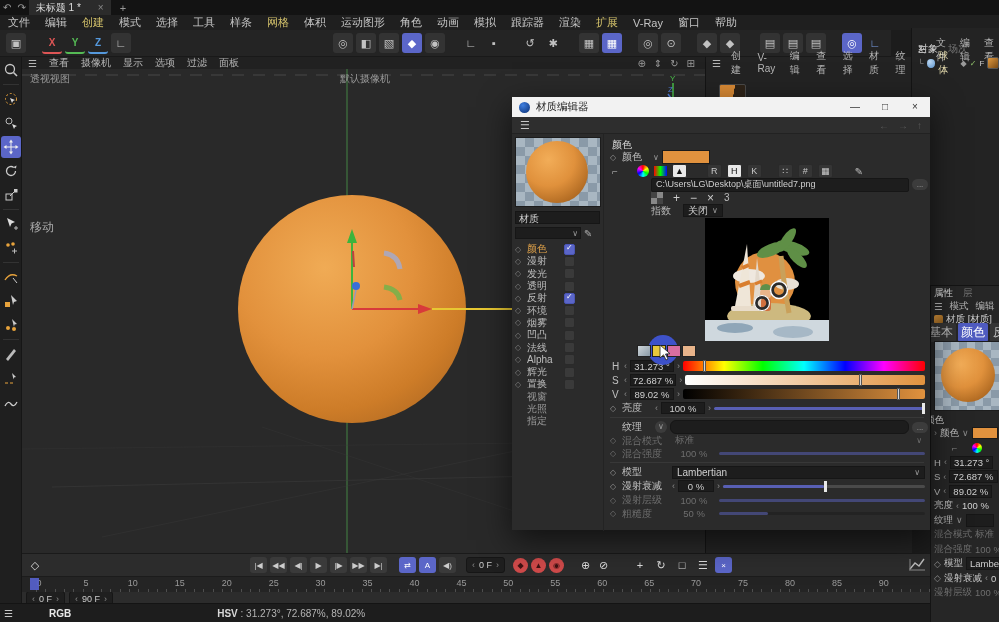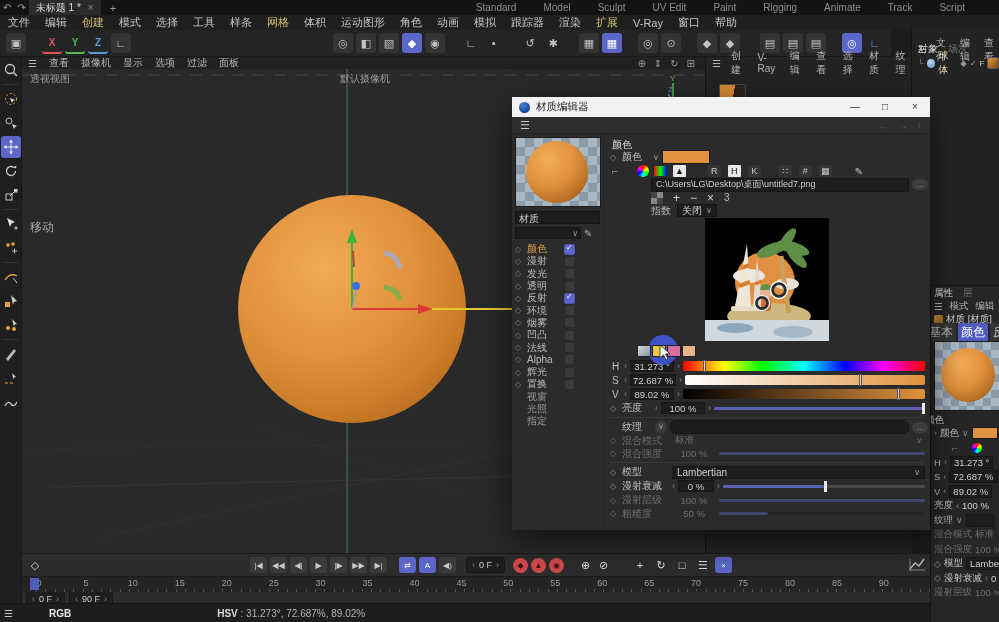--- a/index.html
+++ b/index.html
@@ -5,21 +5,21 @@
   html,body{margin:0;padding:0;background:#111;}
   #app{position:relative;width:999px;height:622px;background:#1c1c1c;overflow:hidden;
        font-family:"Liberation Sans","DejaVu Sans",sans-serif;color:#c8c8c8;font-size:11px;
        -webkit-font-smoothing:antialiased;}
   .abs{position:absolute;}
   .flex{display:flex;align-items:center;}
 
   
   #tabbar{left:0;top:0;width:999px;height:15px;background:#131313;display:flex;align-items:center;}
   #tabbar .hist{color:#9a9a9a;font-size:10px;margin:0 3px;cursor:default;}
-  #doc-tab{background:#2b2b2b;height:15px;display:flex;align-items:center;padding:0 7px;gap:7px;color:#ddd;font-size:10px;}
+  #doc-tab{background:#2b2b2b;height:15px;display:flex;align-items:center;padding:0 7px;gap:17px;color:#ddd;font-size:10px;}
   #doc-tab .x{color:#888;font-size:10px;}
   #tab-add{color:#999;margin-left:9px;font-size:11px;}
   #layouts{margin-left:auto;display:flex;gap:27px;padding-right:34px;font-size:10px;color:#8d8d8d;}
   #menubar{left:0;top:15px;width:999px;height:15px;background:#1f1f1f;display:flex;align-items:center;gap:15px;padding-left:8px;box-sizing:border-box;font-size:11px;}
   .mitem{color:#c4c4c4;white-space:nowrap;}
   .mitem.on{color:#d2c06a;}
 
   
   #toolbar{left:22px;top:30px;width:891px;height:27px;background:#242424;display:flex;align-items:center;gap:3px;padding:0 6px;box-sizing:border-box;border-bottom:1px solid #191919;}
   .tbtn{width:20px;height:20px;background:#333;border-radius:3px;display:flex;align-items:center;justify-content:center;font-size:11px;color:#c2c2c2;flex:0 0 auto;}
@@ -184,32 +184,20 @@
 <div id="app">
 
   <div id="tabbar">
     <span class="hist">↶</span>
     <span class="hist">↷</span>
     <div id="doc-tab">
       <span>未标题 1 *</span>
       <span class="x">×</span>
     </div>
     <span id="tab-add">+</span>
-    <div id="layouts">
-
-    <span>Standard</span>
-        <span>Model</span>
-        <span>Sculpt</span>
-        <span>UV Edit</span>
-        <span>Paint</span>
-        <span>Rigging</span>
-        <span>Animate</span>
-        <span>Track</span>
-        <span>Script</span>
-      </div>
   </div>
 
   <div id="menubar">
 
   <span class="mitem">文件</span>
       <span class="mitem">编辑</span>
       <span class="mitem on">创建</span>
       <span class="mitem">模式</span>
       <span class="mitem">选择</span>
       <span class="mitem">工具</span>
@@ -612,21 +600,21 @@
         </div>
 
         <div class="rrow h13" style="padding-left:47px;gap:10px">
           <span style="width:12px;height:12px;background:conic-gradient(#888 25%,#444 0 50%,#888 0 75%,#444 0);display:inline-block"></span>
           <span style="color:#ccc;font-size:12px">+</span>
           <span style="color:#ccc;font-size:12px">−</span>
           <span style="color:#ccc;font-size:12px">×</span>
           <span style="color:#bbb">3</span>
         </div>
 
-        <div class="rrow h13" style="padding-left:47px;gap:6px">
+        <div class="rrow h13" style="padding-left:47px;gap:12px">
           <span style="color:#b5b5b5">指数</span>
           <span class="dd">
               <span>关闭</span>
               <span class="caret">∨</span>
             </span>
         </div>
 
         <div id="imgprev-wrap">
           <svg id="imgprev" viewBox="0 0 124 123">
             <rect width="124" height="123" fill="#000"></rect>

